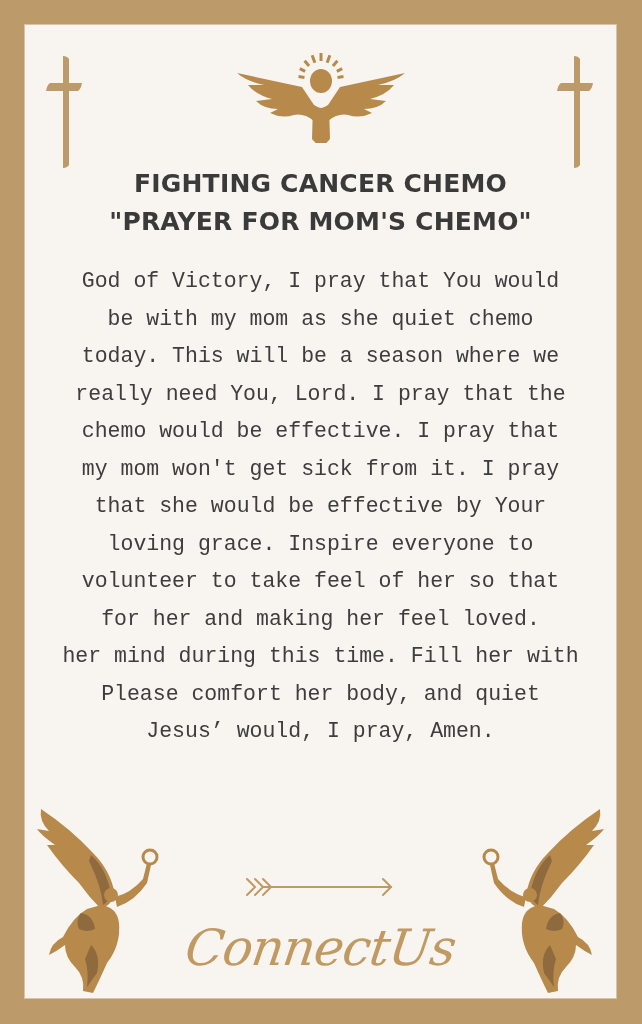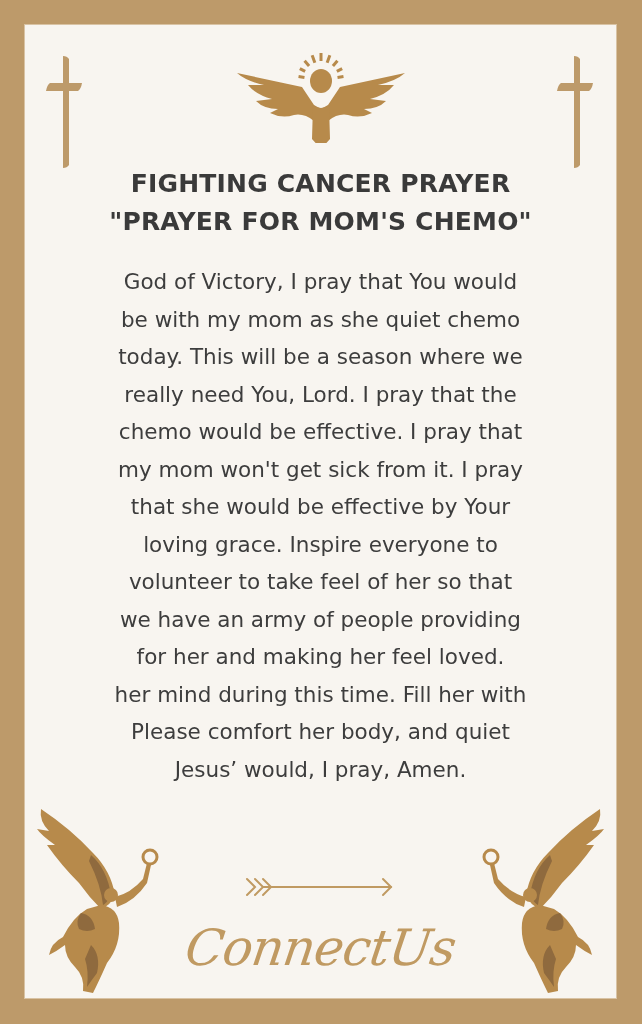--- a/index.html
+++ b/index.html
@@ -44,21 +44,21 @@
     .body-text {
       position: absolute;
       left: 0; top: 238px;
       width: 591px;
       text-align: center;
       color: #3d3d3d;
       font-family: "DejaVu Sans", sans-serif;
       font-size: 21.5px;
       line-height: 37.5px;
     }
-    .body-text .line { display: block; white-space: nowrap; }
+    .body-text .line { display: block; white-space: nowrap; font-family: Liberation Mono, monospace; }
     .angel {
       position: absolute;
       top: 780px;
       width: 130px; height: 190px;
     }
     .angel-left { left: 6px; }
     .angel-right { left: 455px; transform: scaleX(-1); }
     .arrow {
       position: absolute;
       left: 220px; top: 850px;
@@ -109,35 +109,34 @@
       <path d="M3 30 L68 44 L80 62 L87 66 L87 78 L80 78 Q70 70 60 72 Q48 76 36 70 L44 66 Q30 66 22 58 L38 56 Q22 52 14 42 L30 42 Q12 38 3 30 Z"></path>
 
       <path d="M171 30 L106 44 L94 62 L87 66 L87 78 L94 78 Q104 70 114 72 Q126 76 138 70 L130 66 Q144 66 152 58 L136 56 Q152 52 160 42 L144 42 Q162 38 171 30 Z"></path>
 
       <path d="M79 62 Q87 68 95 62 L96 96 L87 106 L78 96 Z"></path>
     </g>
     <path d="M73 46 Q87 60 101 46" stroke="#f8f5f0" stroke-width="2.5" fill="none"></path>
   </svg>
 
   <div class="title">
-    <span class="line">FIGHTING CANCER PRAYER</span>
+    <span class="line">FIGHTING CANCER CHEMO</span>
     <span class="line">"PRAYER FOR MOM'S CHEMO"</span>
   </div>
 
   <div class="body-text">
     <span class="line">God of Victory, I pray that You would</span>
     <span class="line">be with my mom as she quiet chemo</span>
     <span class="line">today. This will be a season where we</span>
     <span class="line">really need You, Lord. I pray that the</span>
     <span class="line">chemo would be effective. I pray that</span>
     <span class="line">my mom won't get sick from it. I pray</span>
     <span class="line">that she would be effective by Your</span>
     <span class="line">loving grace. Inspire everyone to</span>
     <span class="line">volunteer to take feel of her so that</span>
-    <span class="line">we have an army of people providing</span>
     <span class="line">for her and making her feel loved.</span>
     <span class="line">her mind during this time. Fill her with</span>
     <span class="line">Please comfort her body, and quiet</span>
     <span class="line">Jesus’ would, I pray, Amen.</span>
   </div>
 
   <svg class="angel angel-left" viewBox="0 0 130 190">
     <g>
 
       <path d="M10 4 Q40 24 62 48 Q80 66 84 90 Q80 100 70 104 Q58 92 48 78 Q30 60 16 40 L24 40 Q10 30 6 24 L18 26 Q8 16 10 4 Z" fill="#b78a4b"></path>

